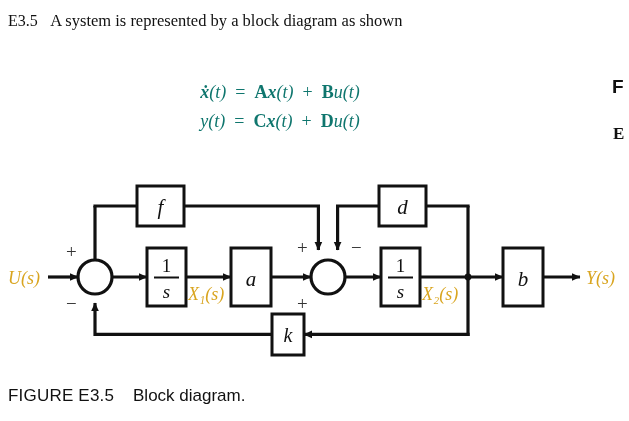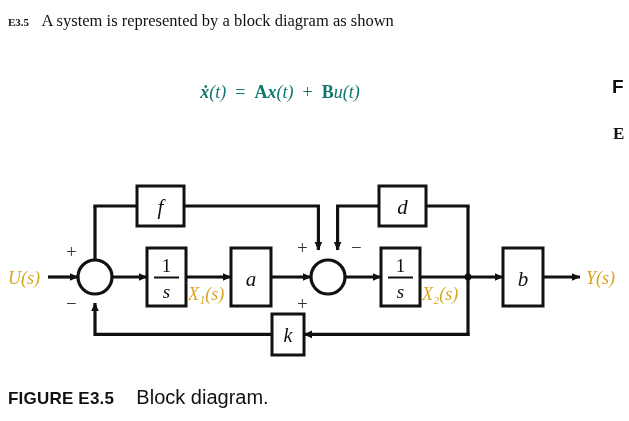--- a/index.html
+++ b/index.html
@@ -14,22 +14,22 @@
   #problem{
     position:absolute;left:8px;top:8px;width:600px;
   }
   .prob-line{
     font-size:16.5px;
     color:#111;
     line-height:25px;
     white-space:pre;
   }
   .prob-label{
-    font-weight:bold;
-    font-size:11px;
+    font-weight:normal;
+    font-size:16px;
   }
   .prob-l1{padding-left:0px;}
   .prob-l2{padding-left:34px;}
 
   
   #equations{
     position:absolute;left:0px;top:78px;width:560px;
     text-align:center;
   }
   .eq{
@@ -60,33 +60,34 @@
     position:absolute;left:0px;top:178px;width:629px;height:190px;
   }
   #diagram svg{display:block;}
 
   
   #caption{
     position:absolute;left:8px;top:386px;
     font-family:"Liberation Sans",sans-serif;
     color:#111;white-space:pre;
   }
-  #caption .cap-label{font-weight:bold;font-size:17px;letter-spacing:0.2px;}
-  #caption .cap-text{font-size:20px;}
+  #caption .cap-label{font-weight:normal;font-size:17px;letter-spacing:0.2px;}
+  #caption .cap-text{font-size:17px;}
 </style>
 </head>
 <body>
 
 <div id="problem">
   <div class="prob-line prob-l1"><span class="prob-label">E3.5</span><span>&nbsp;&nbsp;&nbsp;A system is represented by a block diagram as shown</span></div>
 </div>
 
 <div id="equations">
   <div class="eq"><span class="bit">ẋ</span><span class="it">(t)</span><span>&nbsp; = &nbsp;</span><span class="bm">A</span><span class="bit">x</span><span class="it">(t)</span><span>&nbsp; + &nbsp;</span><span class="bm">B</span><span class="it">u(t)</span></div>
 
+  <div class="eq"><span class="it">y(t)</span><span>&nbsp; = &nbsp;</span><span class="bm">C</span><span class="bit">x</span><span class="it">(t)</span><span>&nbsp; + &nbsp;</span><span class="bm">D</span><span class="it">u(t)</span></div>
 </div>
 
 <div class="edge-letter" id="edge-F">F</div>
 <div class="edge-letter" id="edge-E">E</div>
 
 <div id="diagram">
 <svg width="629" height="190" viewBox="0 0 629 190" xmlns="http://www.w3.org/2000/svg">
   <defs>
     <marker id="ah" markerWidth="9" markerHeight="9" refX="8.2" refY="4.5" orient="auto" markerUnits="userSpaceOnUse">
       <path d="M0,0.6 L8.6,4.5 L0,8.4 z" fill="#111"></path>

